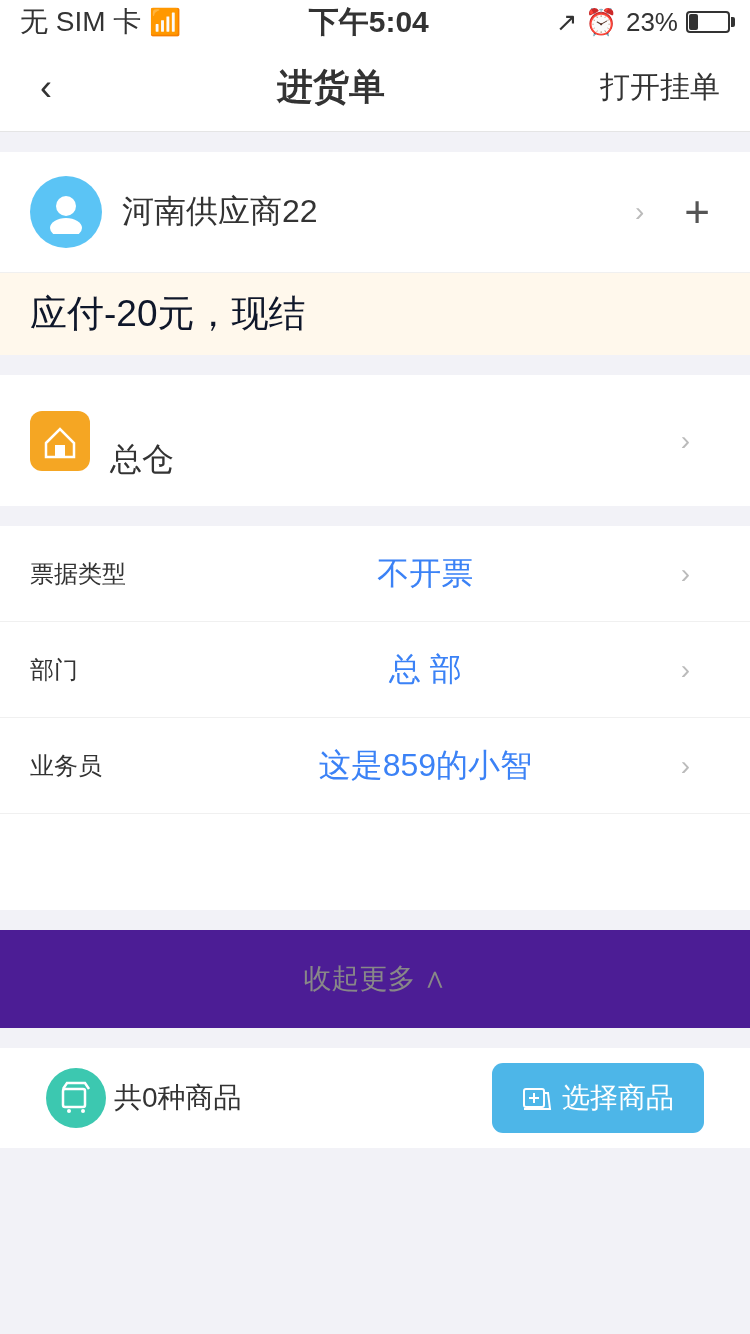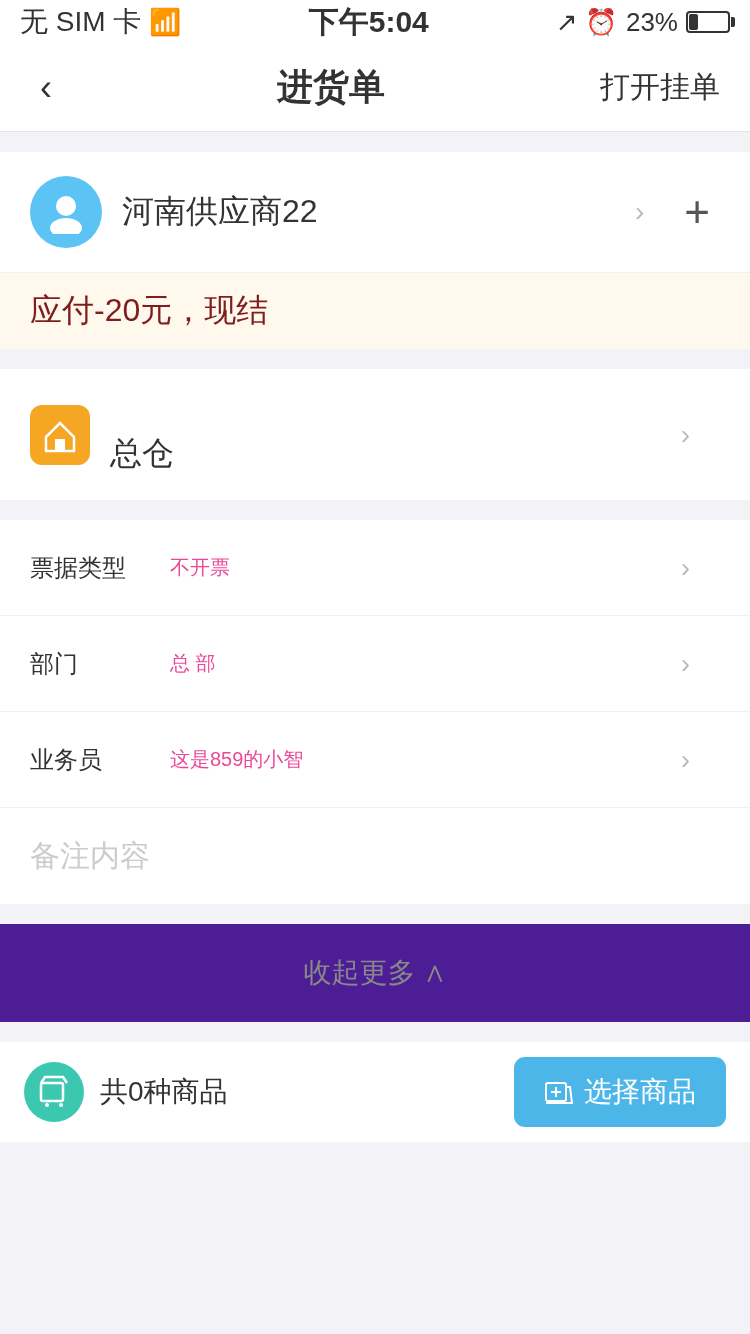--- a/index.html
+++ b/index.html
@@ -124,22 +124,22 @@
       font-size: 44px;
       color: #555;
       cursor: pointer;
       padding: 0 10px;
     }
 
     
     .notice-bar {
       background: #fff8ec;
       padding: 16px 30px;
-      font-size: 32px;
-      color: #7f1d1d;
+      font-size: 37px;
+      color: #0f172a;
     }
 
     
     .warehouse-row {
       display: flex;
       align-items: center;
       padding: 24px 30px;
       background: #fff;
     }
     .warehouse-icon {
@@ -172,22 +172,23 @@
     }
     .form-row:last-child { border-bottom: none; }
     .form-label {
       font-size: 24px;
       color: #333;
       width: 140px;
       flex-shrink: 0;
     }
     .form-value {
       flex: 1;
-      font-size: 20px;
-      color: #ec4899;
+      font-size: 32px;
+      color: #3b82f6;
+      text-align: center;
     }
     .form-placeholder {
       flex: 1;
       font-size: 30px;
       color: #ccc;
     }
 
     
     .collapse-btn {
       background: #4c1d95;
@@ -196,23 +197,23 @@
       font-size: 28px;
       color: #888;
       cursor: pointer;
     }
 
     
     .bottom-bar {
       background: #fff;
       display: flex;
       align-items: center;
-      padding: 20px 24px;
+      padding: 20px 46px;
       height: 100px;
-      gap: 16px;
+      gap: 8px;
       margin-top: 0;
     }
     .product-count-icon {
       width: 60px; height: 60px;
       border-radius: 50%;
       background: #3cc8b0;
       display: flex; align-items: center; justify-content: center;
       flex-shrink: 0;
     }
     .product-count-icon svg { width: 34px; height: 34px; fill: #fff; }
@@ -313,21 +314,20 @@
       <span class="chevron-right">›</span>
     </div>
 
     <div class="form-row">
       <span class="form-label">业务员</span>
       <span class="form-value">这是859的小智</span>
       <span class="chevron-right">›</span>
     </div>
 
     <div class="form-row">
-      <span class="form-placeholder">备注内容</span>
     </div>
   </div>
 
   <div class="collapse-btn">收起更多 ∧</div>
 
   <div class="separator"></div>
 
   <div class="bottom-bar">
     <div class="product-count-icon">
       <svg viewBox="0 0 34 34">

